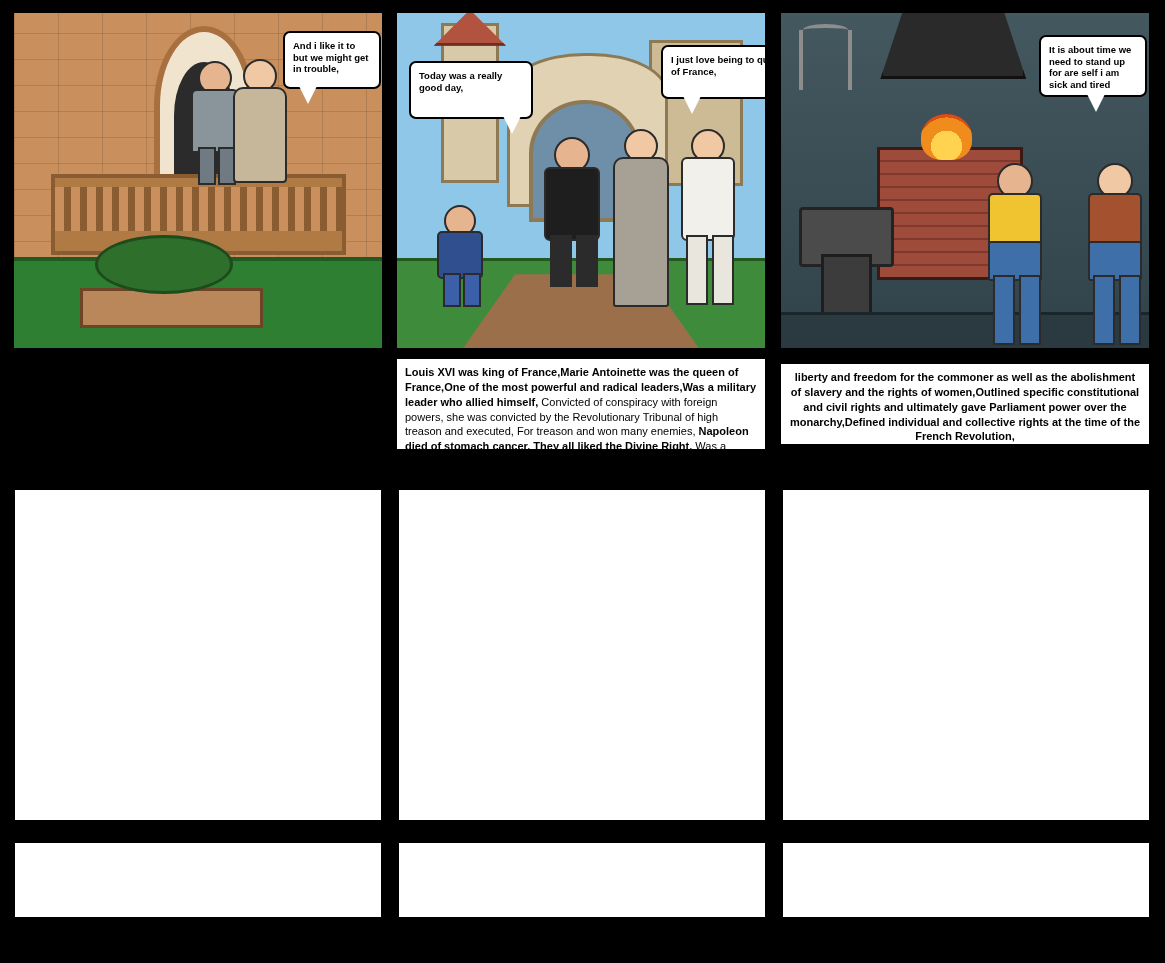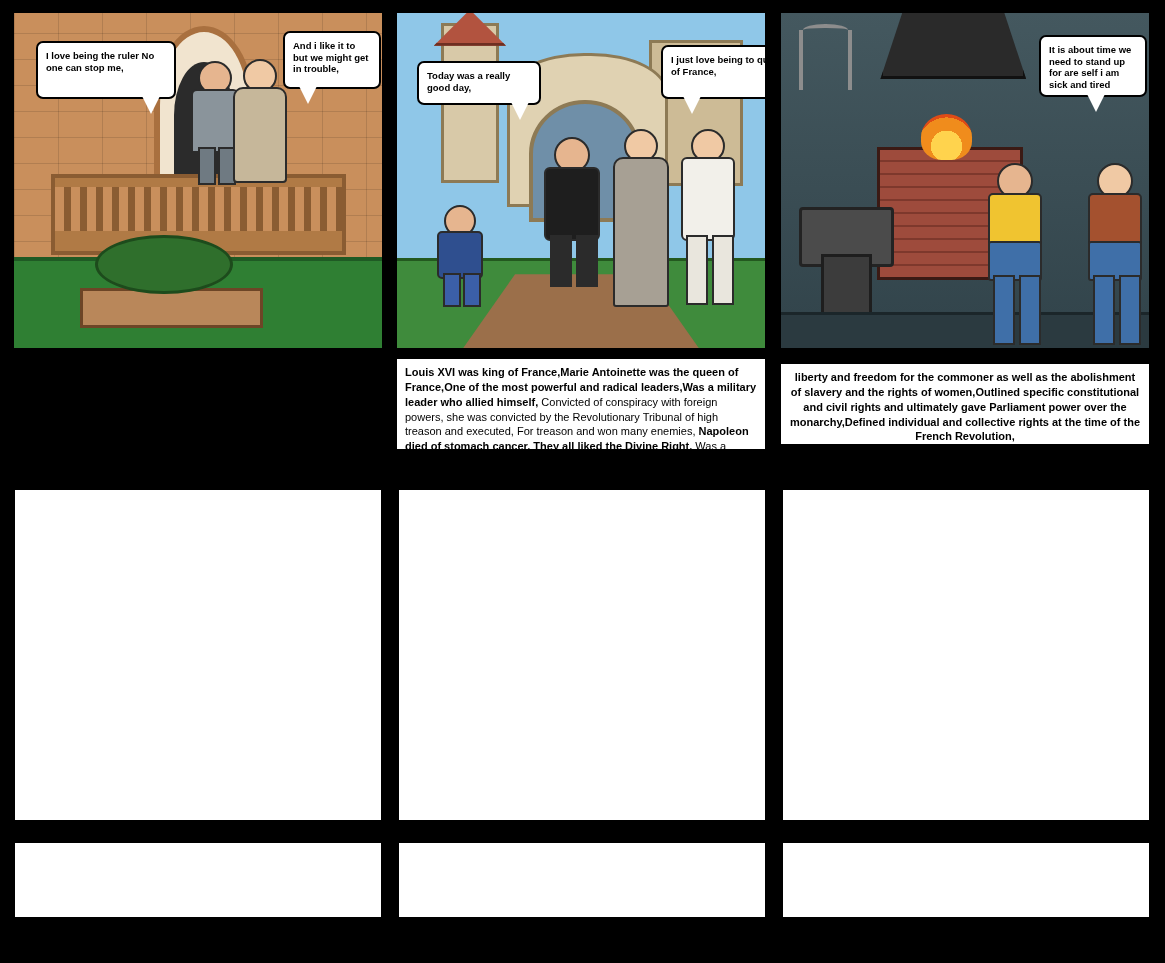--- a/index.html
+++ b/index.html
@@ -267,24 +267,20 @@
         <div class="body" style="top:28px;width:44px;height:60px;background:#8a949b;border-radius:6px 6px 2px 2px;"></div>
         <div class="legL" style="left:8px;top:86px;width:14px;height:34px;background:#6f7a82;"></div>
         <div class="legR" style="left:28px;top:86px;width:14px;height:34px;background:#6f7a82;"></div>
       </div>
 
       <div class="fig" style="left:218px; top:46px; width:56px; height:124px;">
         <div class="head" style="width:30px;height:30px;background:#f0c9a4;"></div>
         <div class="body" style="top:28px;width:50px;height:92px;background:#c6b79a;border-radius:10px 10px 4px 4px;"></div>
       </div>
 
-      <div class="bubble" style="left:22px; top:28px; width:140px; height:58px;">
-        <span>I love being the ruler No one can stop me,</span>
-        <span class="tail" style="left:104px;"></span>
-      </div>
       <div class="bubble" style="left:269px; top:18px; width:98px; height:58px;">
         <span>And i like it to but we might get in trouble,</span>
         <span class="tail" style="left:14px;"></span>
       </div>
     </div>
   </div>
 
   <div class="cell panel" style="left:394px; top:10px; width:374px; height:341px;">
     <div class="scene2">
       <div class="s2-tower"></div>
@@ -314,21 +310,21 @@
         <div class="body" style="top:28px;width:52px;height:146px;background:#a7a094;border-radius:10px 10px 3px 3px;"></div>
       </div>
 
       <div class="fig" style="left:283px; top:116px; width:56px; height:178px;">
         <div class="head" style="width:30px;height:30px;background:#f0c9a4;"></div>
         <div class="body" style="top:28px;width:50px;height:80px;background:#f2f0ea;border-radius:6px;"></div>
         <div class="legL" style="left:6px;top:106px;width:18px;height:66px;background:#e9e6dd;"></div>
         <div class="legR" style="left:32px;top:106px;width:18px;height:66px;background:#e9e6dd;"></div>
       </div>
 
-      <div class="bubble" style="left:20px; top:48px; width:124px; height:44px;">
+      <div class="bubble" style="left:12px; top:48px; width:124px; height:58px;">
         <span>Today was a really good day,</span>
         <span class="tail" style="left:92px;"></span>
       </div>
       <div class="bubble" style="left:233px; top:32px; width:145px; height:54px;margin-left:31px;">
         <span>I just love being to queen of France,</span>
         <span class="tail" style="left:20px;"></span>
       </div>
     </div>
   </div>
 

